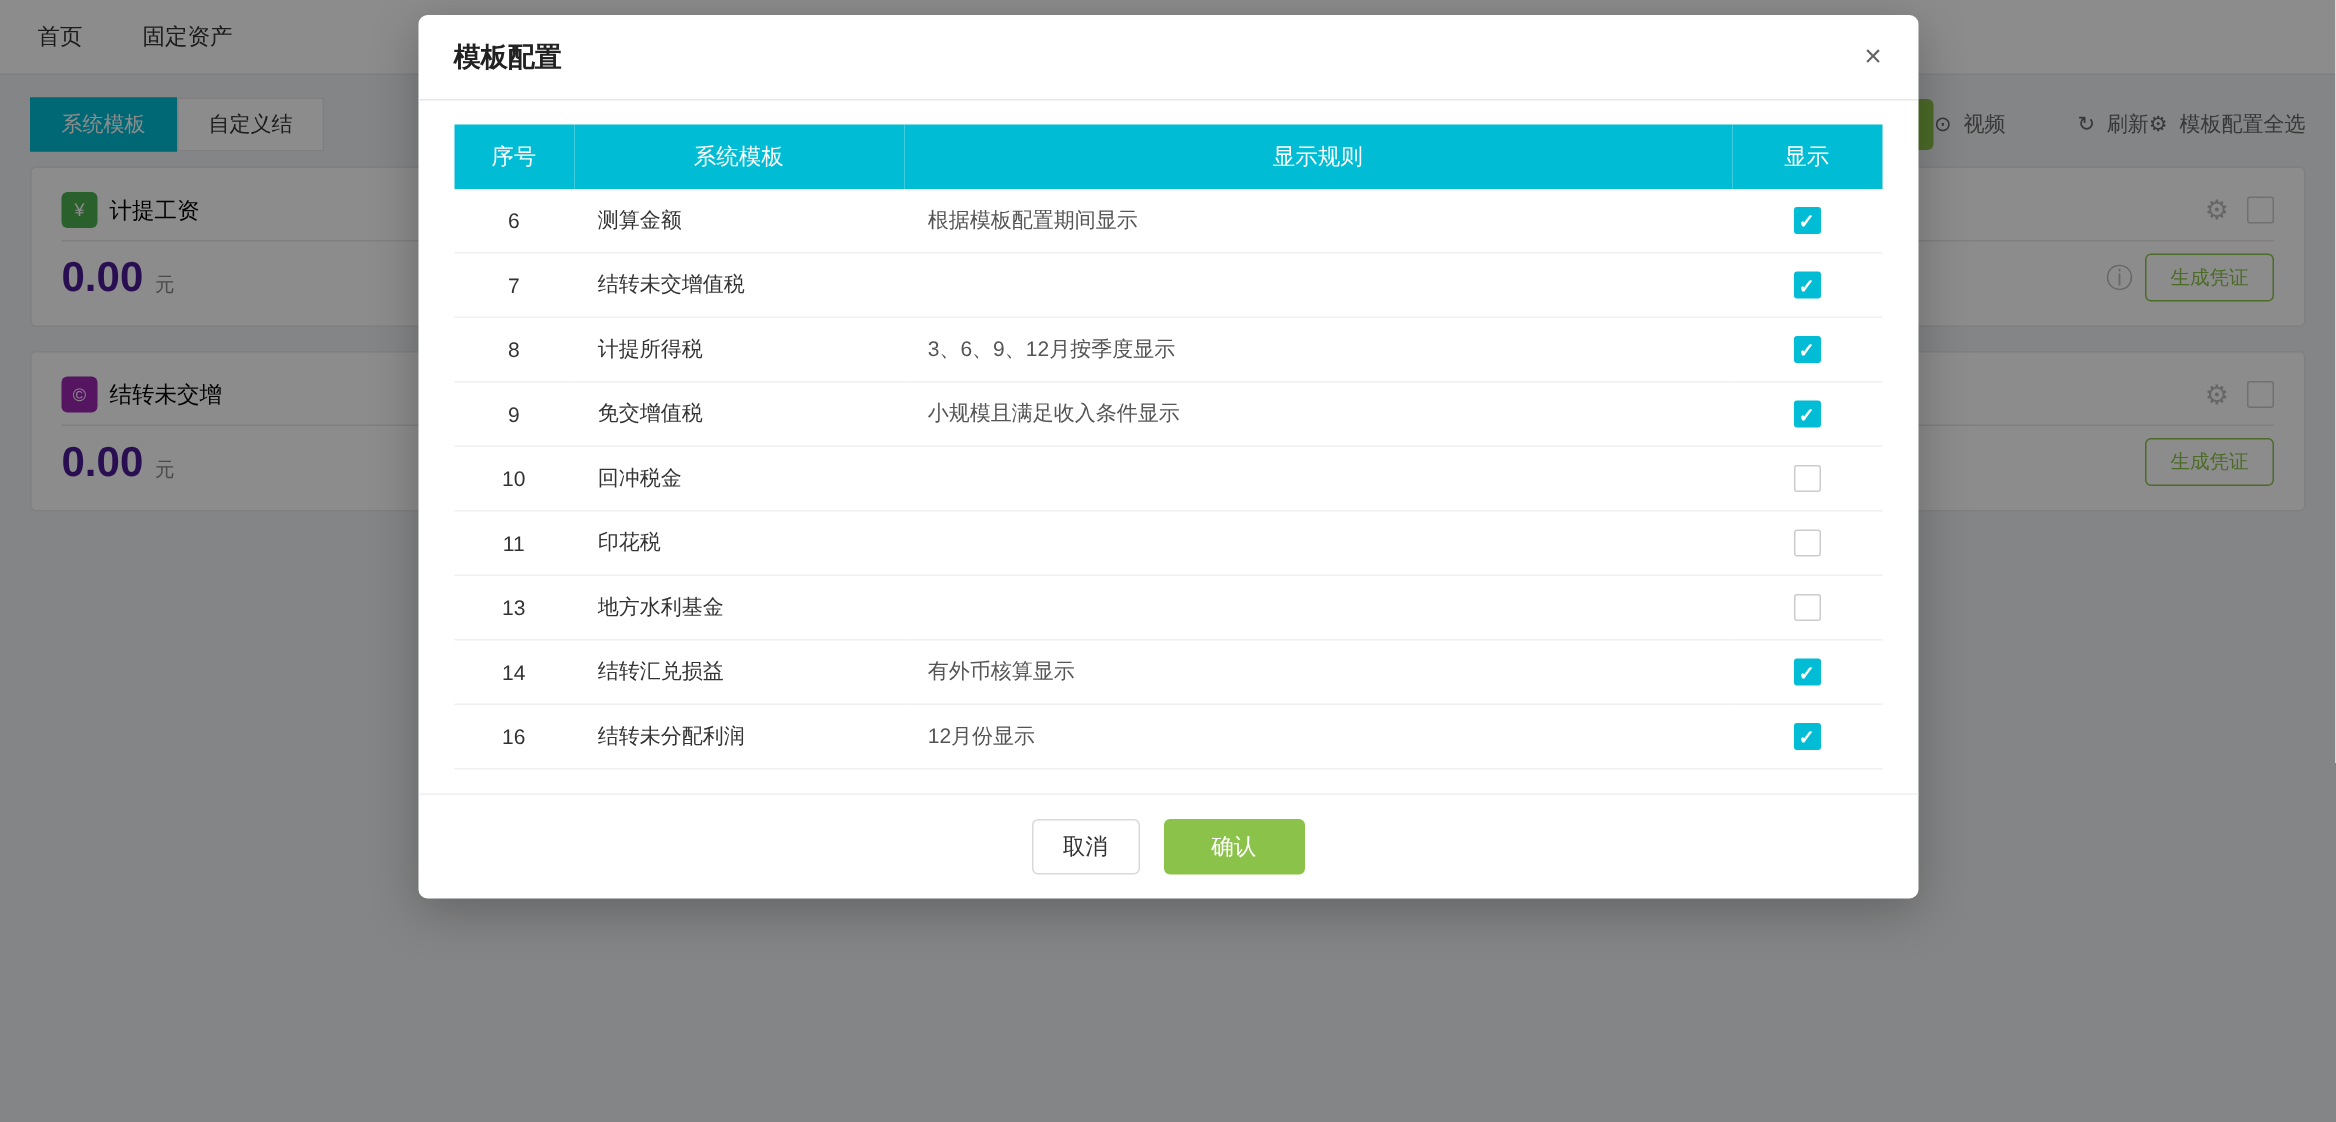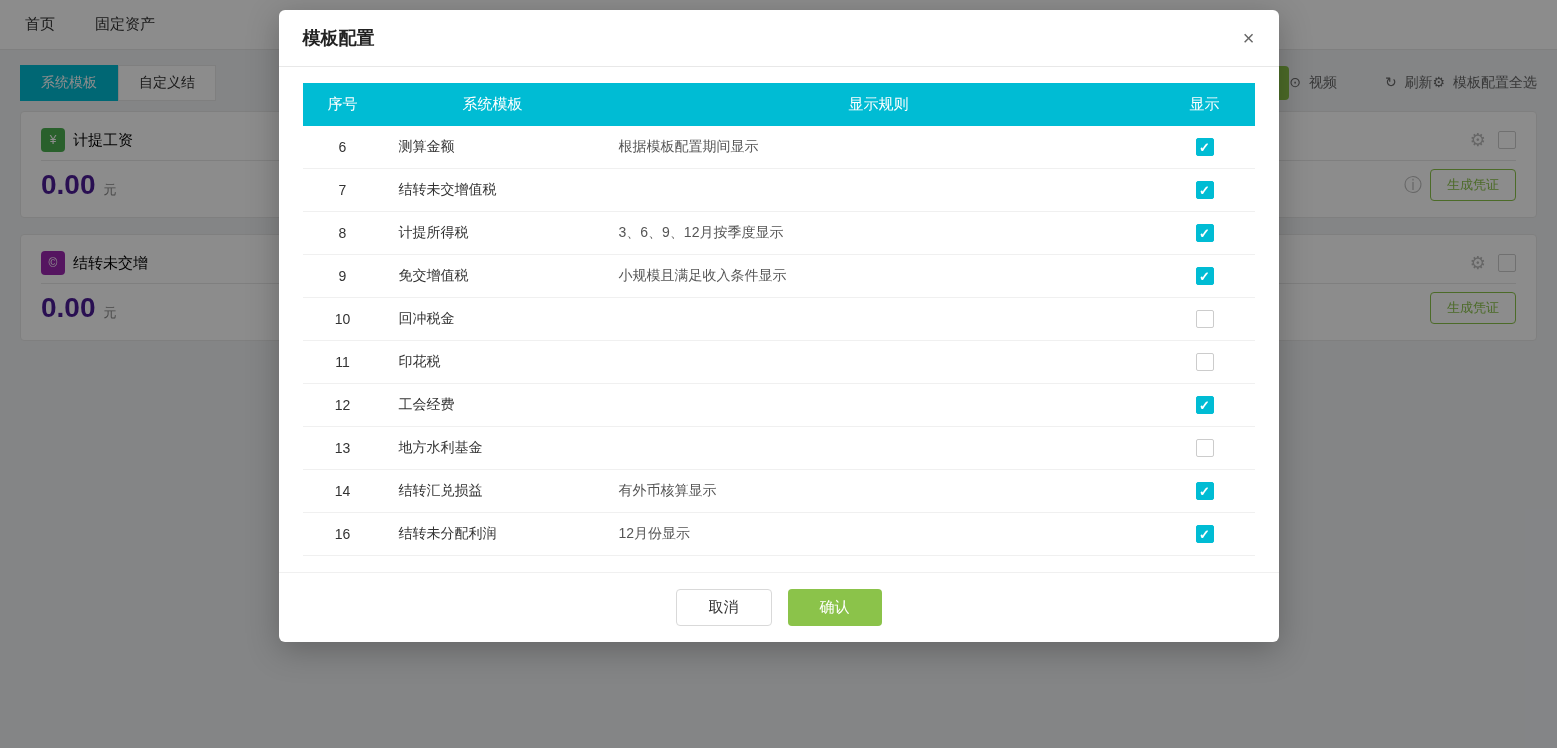--- a/index.html
+++ b/index.html
@@ -232,21 +232,21 @@
       display: flex;
       justify-content: center;
       gap: 16px;
       padding: 16px 24px;
       border-top: 1px solid #f0f0f0;
     }
     .btn-cancel {
       background: #fff;
       border: 1px solid #d9d9d9;
       color: #333;
-      padding: 8px 32px;
+      padding: 8px 20px;
       border-radius: 4px;
       font-size: 15px;
       cursor: pointer;
     }
     .btn-confirm {
       background: #8bc34a;
       border: none;
       color: #fff;
       padding: 8px 32px;
       border-radius: 4px;
@@ -460,30 +460,20 @@
                 <td>11</td>
                 <td>印花税</td>
                 <td></td>
                 <td>
                   <div class="checkbox-cell">
                     <span class="custom-checkbox"></span>
                   </div>
                 </td>
               </tr>
               <tr>
-                <td>12</td>
-                <td>工会经费</td>
-                <td></td>
-                <td>
-                  <div class="checkbox-cell">
-                    <span class="custom-checkbox checked"></span>
-                  </div>
-                </td>
-              </tr>
-              <tr>
                 <td>13</td>
                 <td>地方水利基金</td>
                 <td></td>
                 <td>
                   <div class="checkbox-cell">
                     <span class="custom-checkbox"></span>
                   </div>
                 </td>
               </tr>
               <tr>

